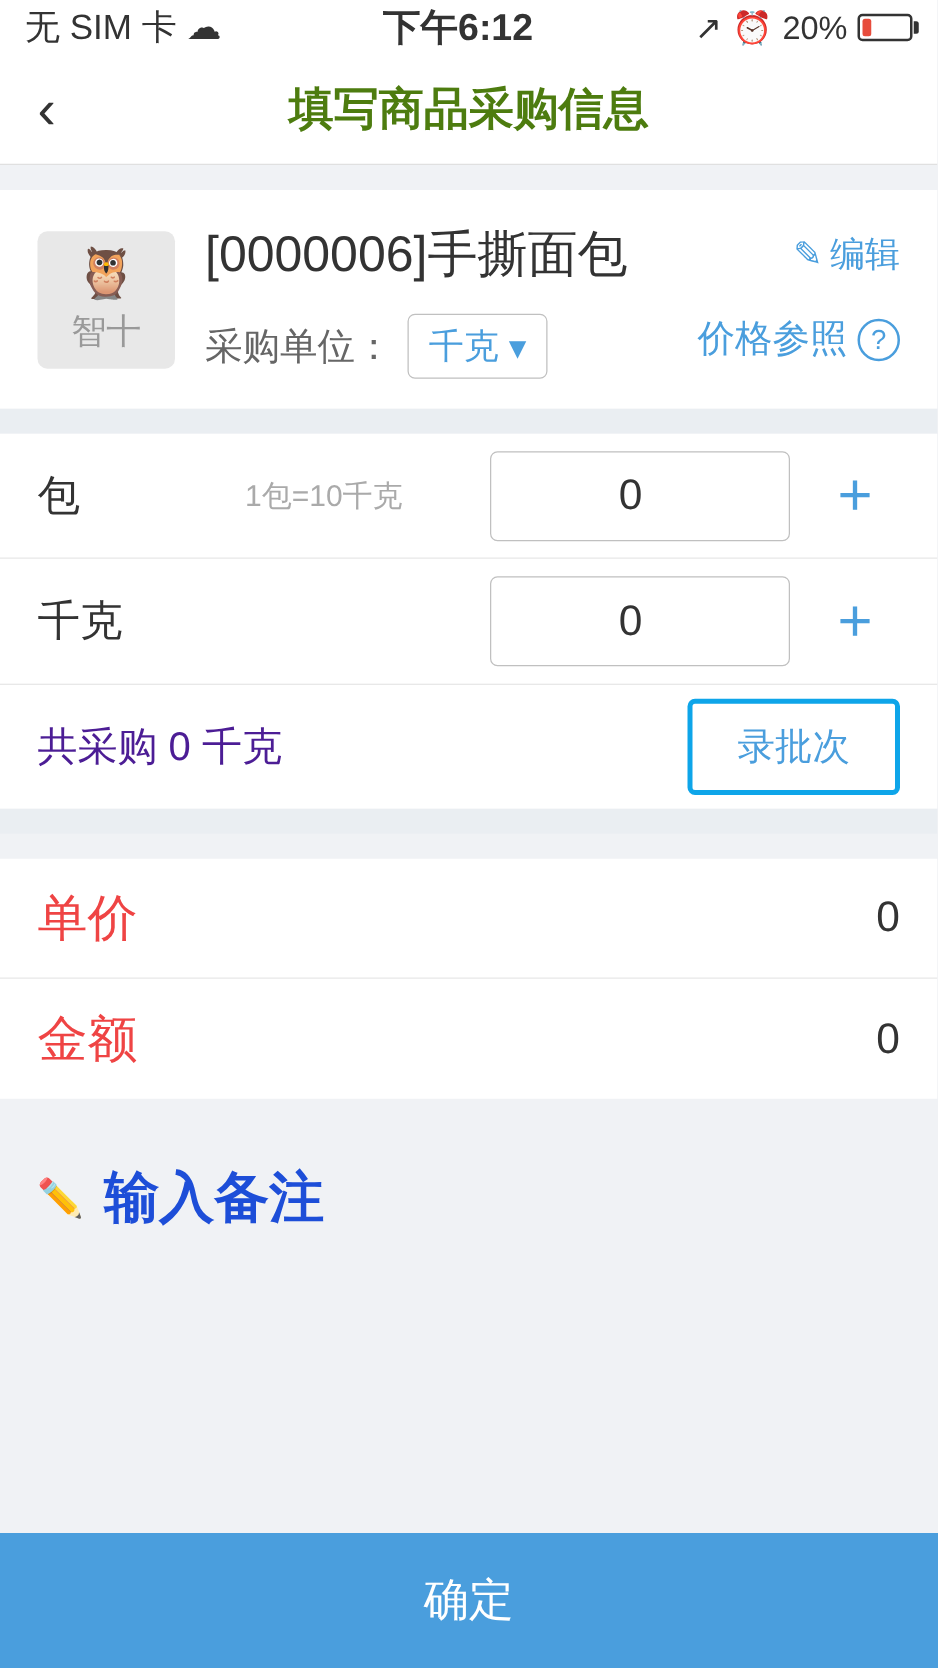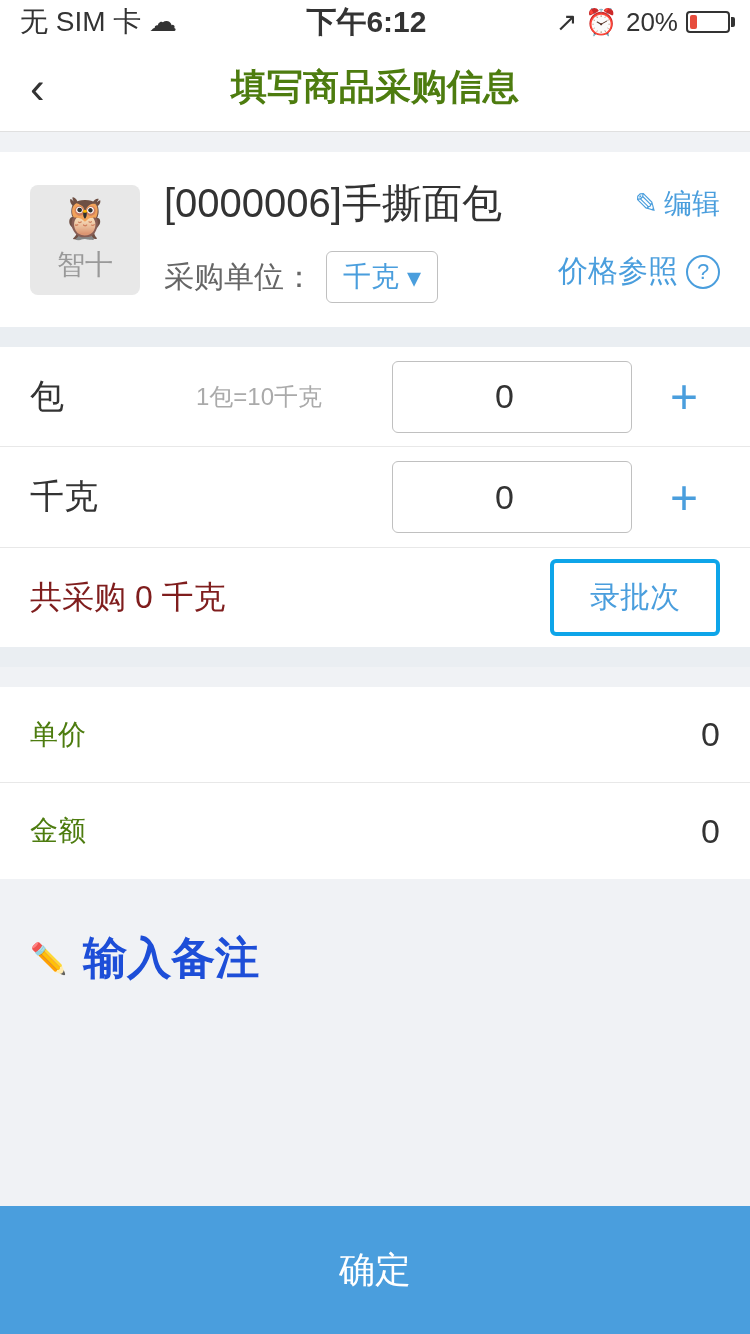--- a/index.html
+++ b/index.html
@@ -198,21 +198,21 @@
     
     .summary-row {
       background: #fff;
       display: flex;
       align-items: center;
       justify-content: space-between;
       padding: 0 30px;
       height: 100px;
       border-top: 1px solid #e8e8e8;
     }
-    .summary-text { font-size: 32px; color: #7f1d1d; }
+    .summary-text { font-size: 32px; color: #4c1d95; }
     .batch-btn {
       border: 4px solid #0ea5e9;
       color: #4a9edd;
       background: #fff;
       padding: 14px 36px;
       font-size: 30px;
       border-radius: 6px;
       cursor: pointer;
     }
 
@@ -223,21 +223,21 @@
     }
     .price-row {
       display: flex;
       align-items: center;
       justify-content: space-between;
       padding: 0 30px;
       height: 96px;
       border-bottom: 1px solid #e8e8e8;
     }
     .price-row:last-child { border-bottom: none; }
-    .price-label { font-size: 28px; color: #4d7c0f; }
+    .price-label { font-size: 40px; color: #ef4444; }
     .price-value { font-size: 34px; color: #333; }
 
     
     .remarks-section {
       background: #f0f2f5;
       margin-top: 20px;
       padding: 30px;
       display: flex;
       align-items: center;
       gap: 16px;
@@ -246,21 +246,21 @@
     .pencil-icon { font-size: 30px; color: #aaa; }
     .remarks-placeholder { font-size: 44px; color: #1d4ed8; font-weight: bold; }
     .content-spacer { height: 300px; background: #f0f2f5; }
 
     
     .confirm-btn {
       position: fixed;
       bottom: 0;
       left: 0;
       width: 750px;
-      height: 128px;
+      height: 108px;
       background: #4a9edd;
       color: #fff;
       font-size: 36px;
       font-weight: 500;
       border: none;
       cursor: pointer;
       display: flex;
       align-items: center;
       justify-content: center;
     }

